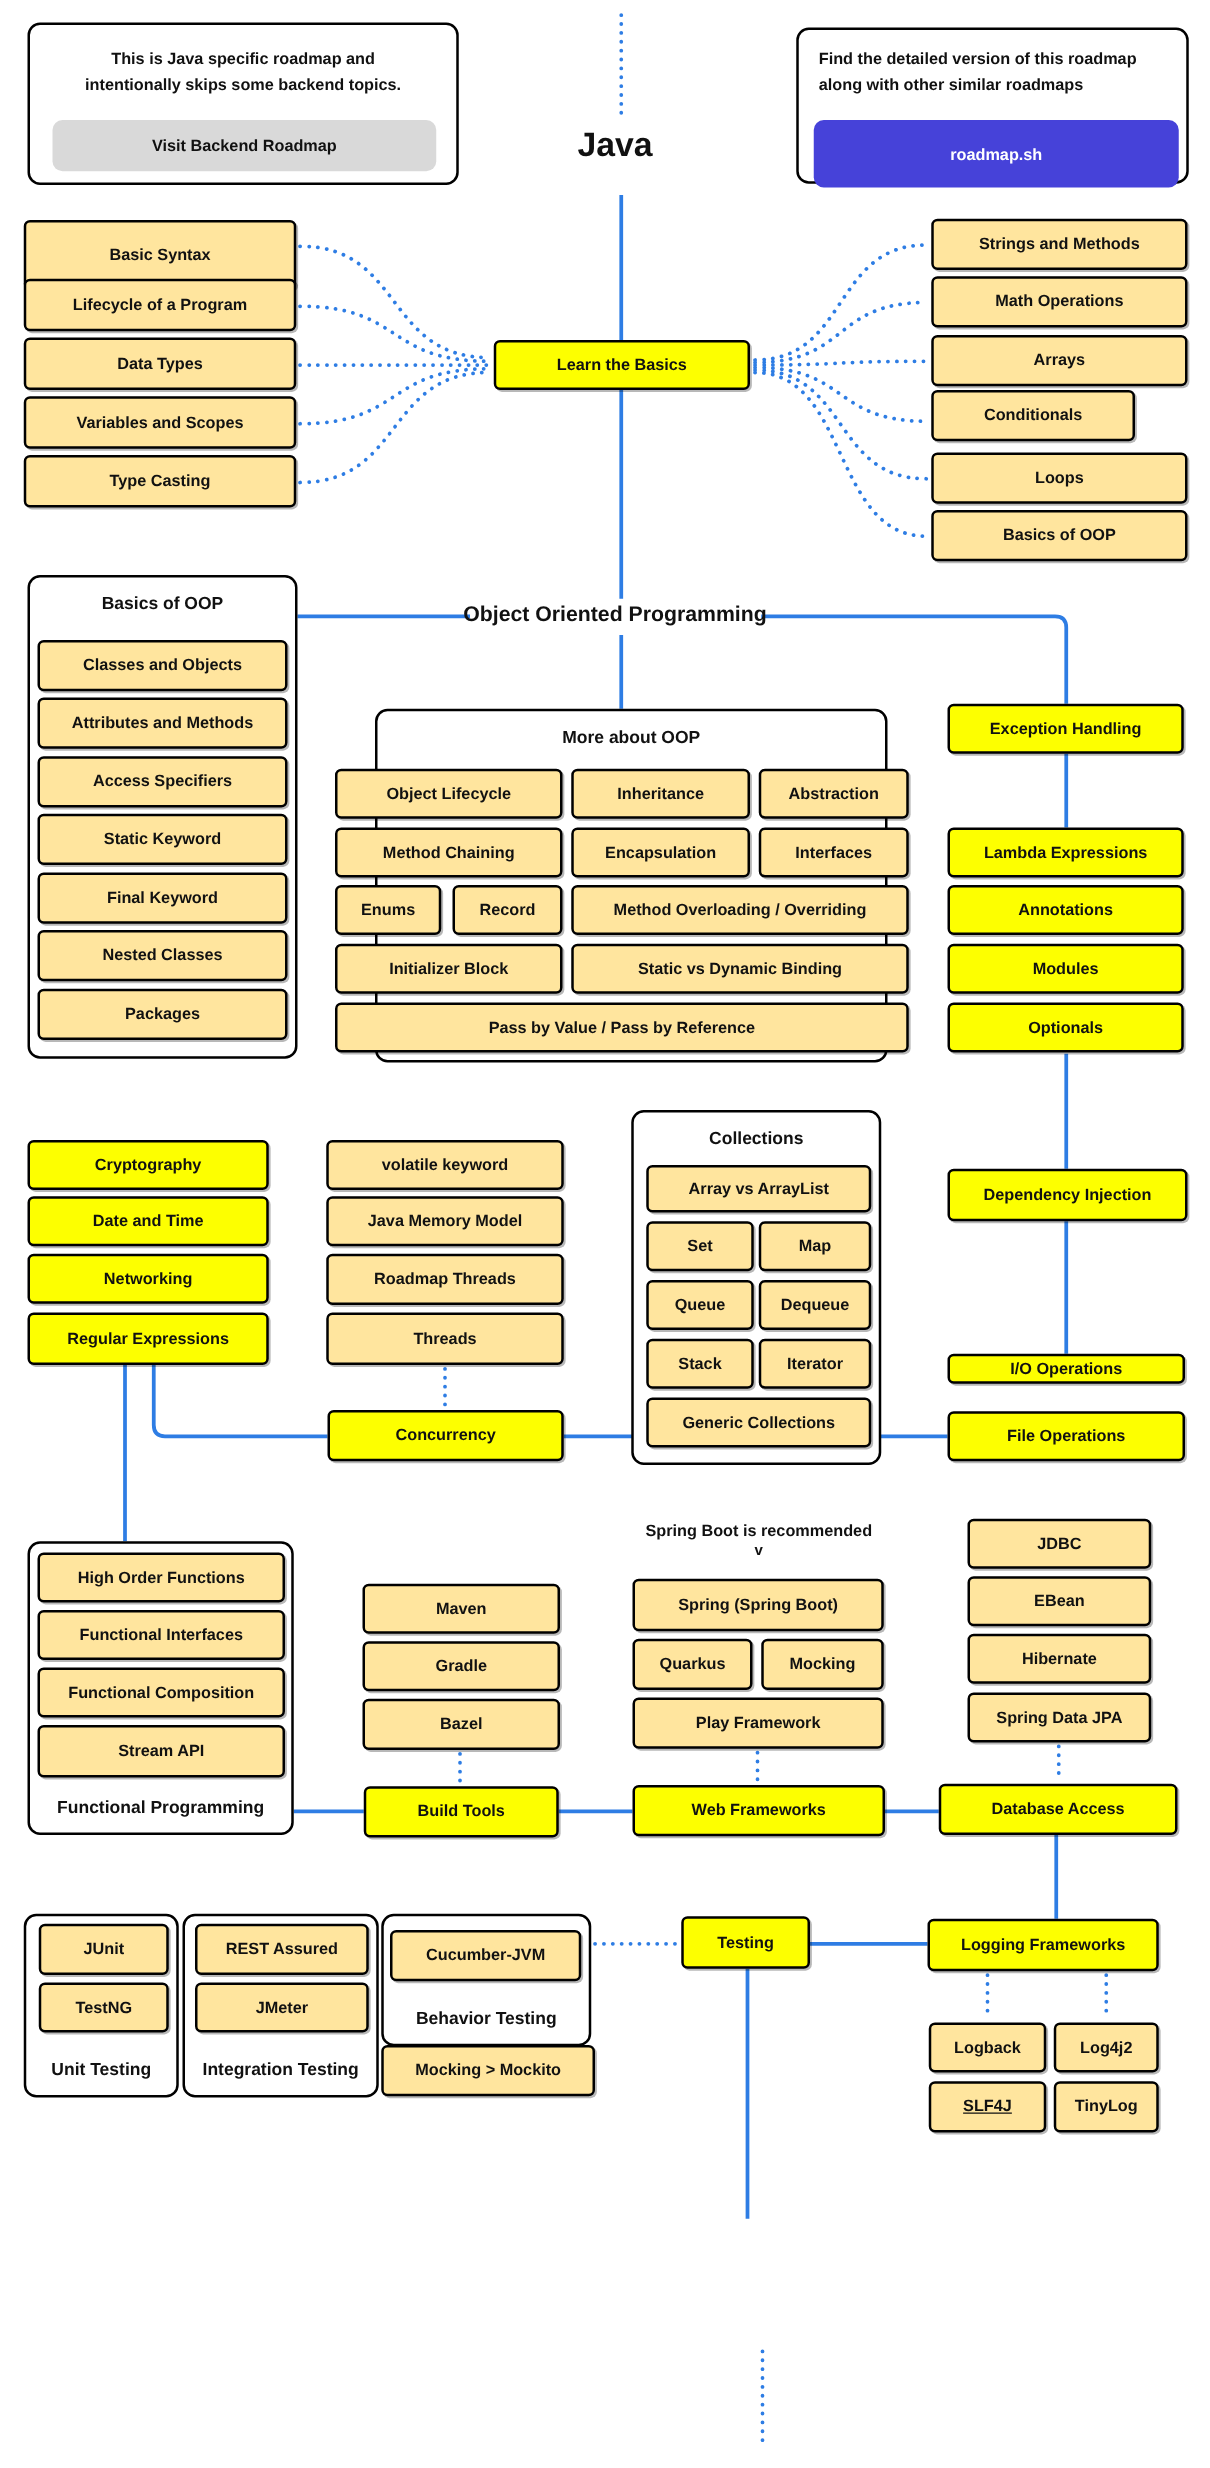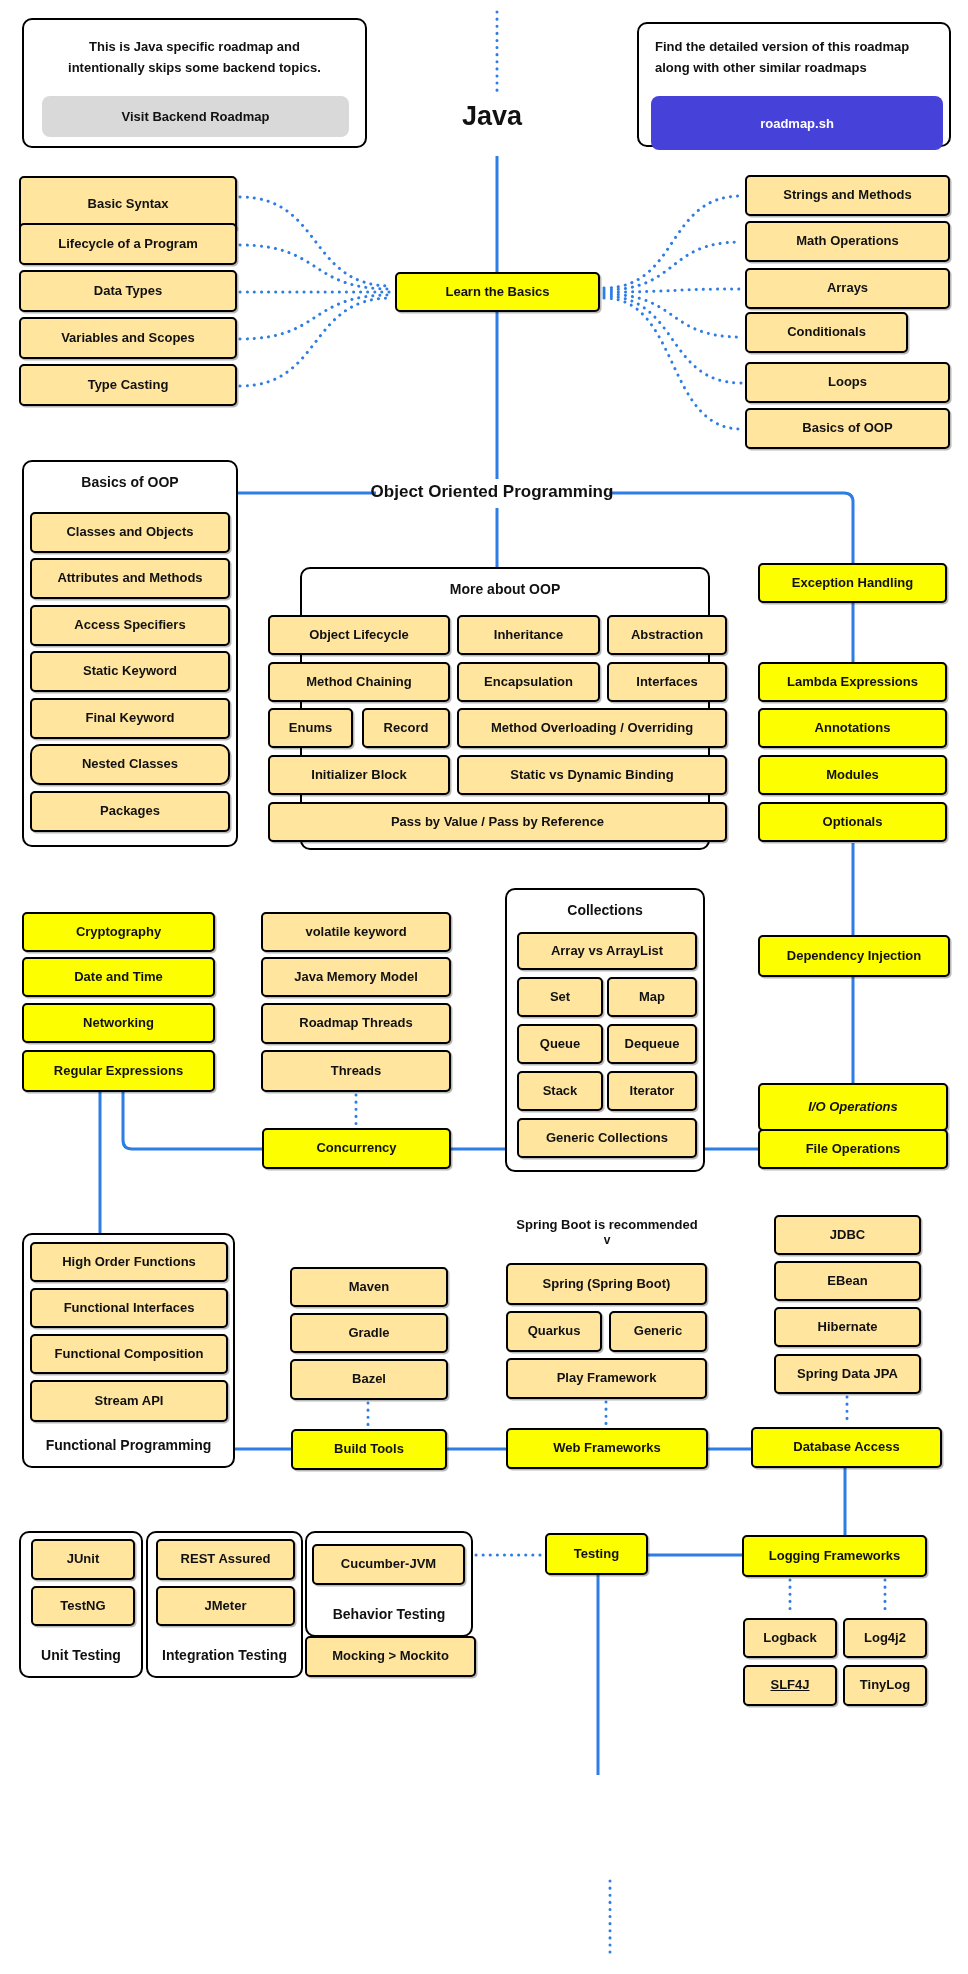--- a/index.html
+++ b/index.html
@@ -130,41 +130,41 @@
       <div class="node tan" style="left: 745px; top: 221px; width: 205px; height: 41px;">Math Operations</div>
       <div class="node tan" style="left: 745px; top: 268px; width: 205px; height: 41px;">Arrays</div>
       <div class="node tan" style="left: 745px; top: 312px; width: 163px; height: 41px;">Conditionals</div>
       <div class="node tan" style="left: 745px; top: 362px; width: 205px; height: 41px;">Loops</div>
       <div class="node tan" style="left: 745px; top: 408px; width: 205px; height: 41px;">Basics of OOP</div>
       <div class="node tan" style="left: 30px; top: 512px; width: 200px; height: 41px;">Classes and Objects</div>
       <div class="node tan" style="left: 30px; top: 558px; width: 200px; height: 41px;">Attributes and Methods</div>
       <div class="node tan" style="left: 30px; top: 605px; width: 200px; height: 41px;">Access Specifiers</div>
       <div class="node tan" style="left: 30px; top: 651px; width: 200px; height: 41px;">Static Keyword</div>
       <div class="node tan" style="left: 30px; top: 698px; width: 200px; height: 41px;">Final Keyword</div>
-      <div class="node tan" style="left: 30px; top: 744px; width: 200px; height: 41px; border-radius: 10px;">Nested Classes</div>
+      <div class="node tan" style="left: 30px; top: 744px; width: 200px; height: 41px;">Nested Classes</div>
       <div class="node tan" style="left: 30px; top: 791px; width: 200px; height: 41px;">Packages</div>
       <div class="node tan" style="left: 268px; top: 615px; width: 182px; height: 40px;">Object Lifecycle</div>
       <div class="node tan" style="left: 457px; top: 615px; width: 143px; height: 40px;">Inheritance</div>
       <div class="node tan" style="left: 607px; top: 615px; width: 120px; height: 40px;">Abstraction</div>
       <div class="node tan" style="left: 268px; top: 662px; width: 182px; height: 40px;">Method Chaining</div>
       <div class="node tan" style="left: 457px; top: 662px; width: 143px; height: 40px;">Encapsulation</div>
       <div class="node tan" style="left: 607px; top: 662px; width: 120px; height: 40px;">Interfaces</div>
       <div class="node tan" style="left: 268px; top: 708px; width: 85px; height: 40px;">Enums</div>
       <div class="node tan" style="left: 362px; top: 708px; width: 88px; height: 40px;">Record</div>
       <div class="node tan" style="left: 457px; top: 708px; width: 270px; height: 40px;">Method Overloading / Overriding</div>
       <div class="node tan" style="left: 268px; top: 755px; width: 182px; height: 40px;">Initializer Block</div>
       <div class="node tan" style="left: 457px; top: 755px; width: 270px; height: 40px;">Static vs Dynamic Binding</div>
       <div class="node tan" style="left: 268px; top: 802px; width: 459px; height: 40px;">Pass by Value / Pass by Reference</div>
       <div class="node yellow" style="left: 758px; top: 563px; width: 189px; height: 40px;">Exception Handling</div>
       <div class="node yellow" style="left: 758px; top: 662px; width: 189px; height: 40px;">Lambda Expressions</div>
       <div class="node yellow" style="left: 758px; top: 708px; width: 189px; height: 40px;">Annotations</div>
       <div class="node yellow" style="left: 758px; top: 755px; width: 189px; height: 40px;">Modules</div>
       <div class="node yellow" style="left: 758px; top: 802px; width: 189px; height: 40px;">Optionals</div>
       <div class="node yellow" style="left: 758px; top: 935px; width: 192px; height: 42px;">Dependency Injection</div>
-      <div class="node yellow" style="left: 758px; top: 1083px; width: 190px; height: 48px; font-style: italic;">I/O Operations</div>
+      <div class="node yellow" style="left: 758px; top: 1083px; width: 190px; height: 24px;">I/O Operations</div>
       <div class="node yellow" style="left: 758px; top: 1129px; width: 190px; height: 40px;">File Operations</div>
       <div class="node yellow" style="left: 22px; top: 912px; width: 193px; height: 40px;">Cryptography</div>
       <div class="node yellow" style="left: 22px; top: 957px; width: 193px; height: 40px;">Date and Time</div>
       <div class="node yellow" style="left: 22px; top: 1003px; width: 193px; height: 40px;">Networking</div>
       <div class="node yellow" style="left: 22px; top: 1050px; width: 193px; height: 42px;">Regular Expressions</div>
       <div class="node tan" style="left: 261px; top: 912px; width: 190px; height: 40px;">volatile keyword</div>
       <div class="node tan" style="left: 261px; top: 957px; width: 190px; height: 40px;">Java Memory Model</div>
       <div class="node tan" style="left: 261px; top: 1003px; width: 190px; height: 41px;">Roadmap Threads</div>
       <div class="node tan" style="left: 261px; top: 1050px; width: 190px; height: 42px;">Threads</div>
       <div class="node yellow" style="left: 262px; top: 1128px; width: 189px; height: 41px;">Concurrency</div>
@@ -179,21 +179,21 @@
       <div class="node tan" style="left: 30px; top: 1242px; width: 198px; height: 40px;">High Order Functions</div>
       <div class="node tan" style="left: 30px; top: 1288px; width: 198px; height: 40px;">Functional Interfaces</div>
       <div class="node tan" style="left: 30px; top: 1334px; width: 198px; height: 40px;">Functional Composition</div>
       <div class="node tan" style="left: 30px; top: 1380px; width: 198px; height: 42px;">Stream API</div>
       <div class="node tan" style="left: 290px; top: 1267px; width: 158px; height: 40px;">Maven</div>
       <div class="node tan" style="left: 290px; top: 1313px; width: 158px; height: 40px;">Gradle</div>
       <div class="node tan" style="left: 290px; top: 1359px; width: 158px; height: 41px;">Bazel</div>
       <div class="node yellow" style="left: 291px; top: 1429px; width: 156px; height: 41px;">Build Tools</div>
       <div class="node tan" style="left: 506px; top: 1263px; width: 201px; height: 42px;">Spring (Spring Boot)</div>
       <div class="node tan" style="left: 506px; top: 1311px; width: 96px; height: 41px;">Quarkus</div>
-      <div class="node tan" style="left: 609px; top: 1311px; width: 98px; height: 41px;">Generic</div>
+      <div class="node tan" style="left: 609px; top: 1311px; width: 98px; height: 41px;">Mocking</div>
       <div class="node tan" style="left: 506px; top: 1358px; width: 201px; height: 41px;">Play Framework</div>
       <div class="node yellow" style="left: 506px; top: 1428px; width: 202px; height: 41px;">Web Frameworks</div>
       <div class="node tan" style="left: 774px; top: 1215px; width: 147px; height: 40px;">JDBC</div>
       <div class="node tan" style="left: 774px; top: 1261px; width: 147px; height: 40px;">EBean</div>
       <div class="node tan" style="left: 774px; top: 1307px; width: 147px; height: 40px;">Hibernate</div>
       <div class="node tan" style="left: 774px; top: 1354px; width: 147px; height: 40px;">Spring Data JPA</div>
       <div class="node yellow" style="left: 751px; top: 1427px; width: 191px; height: 41px;">Database Access</div>
       <div class="node yellow" style="left: 545px; top: 1533px; width: 103px; height: 42px;">Testing</div>
       <div class="node yellow" style="left: 742px; top: 1535px; width: 185px; height: 42px;">Logging Frameworks</div>
       <div class="node tan" style="left: 743px; top: 1618px; width: 94px; height: 40px;">Logback</div>

